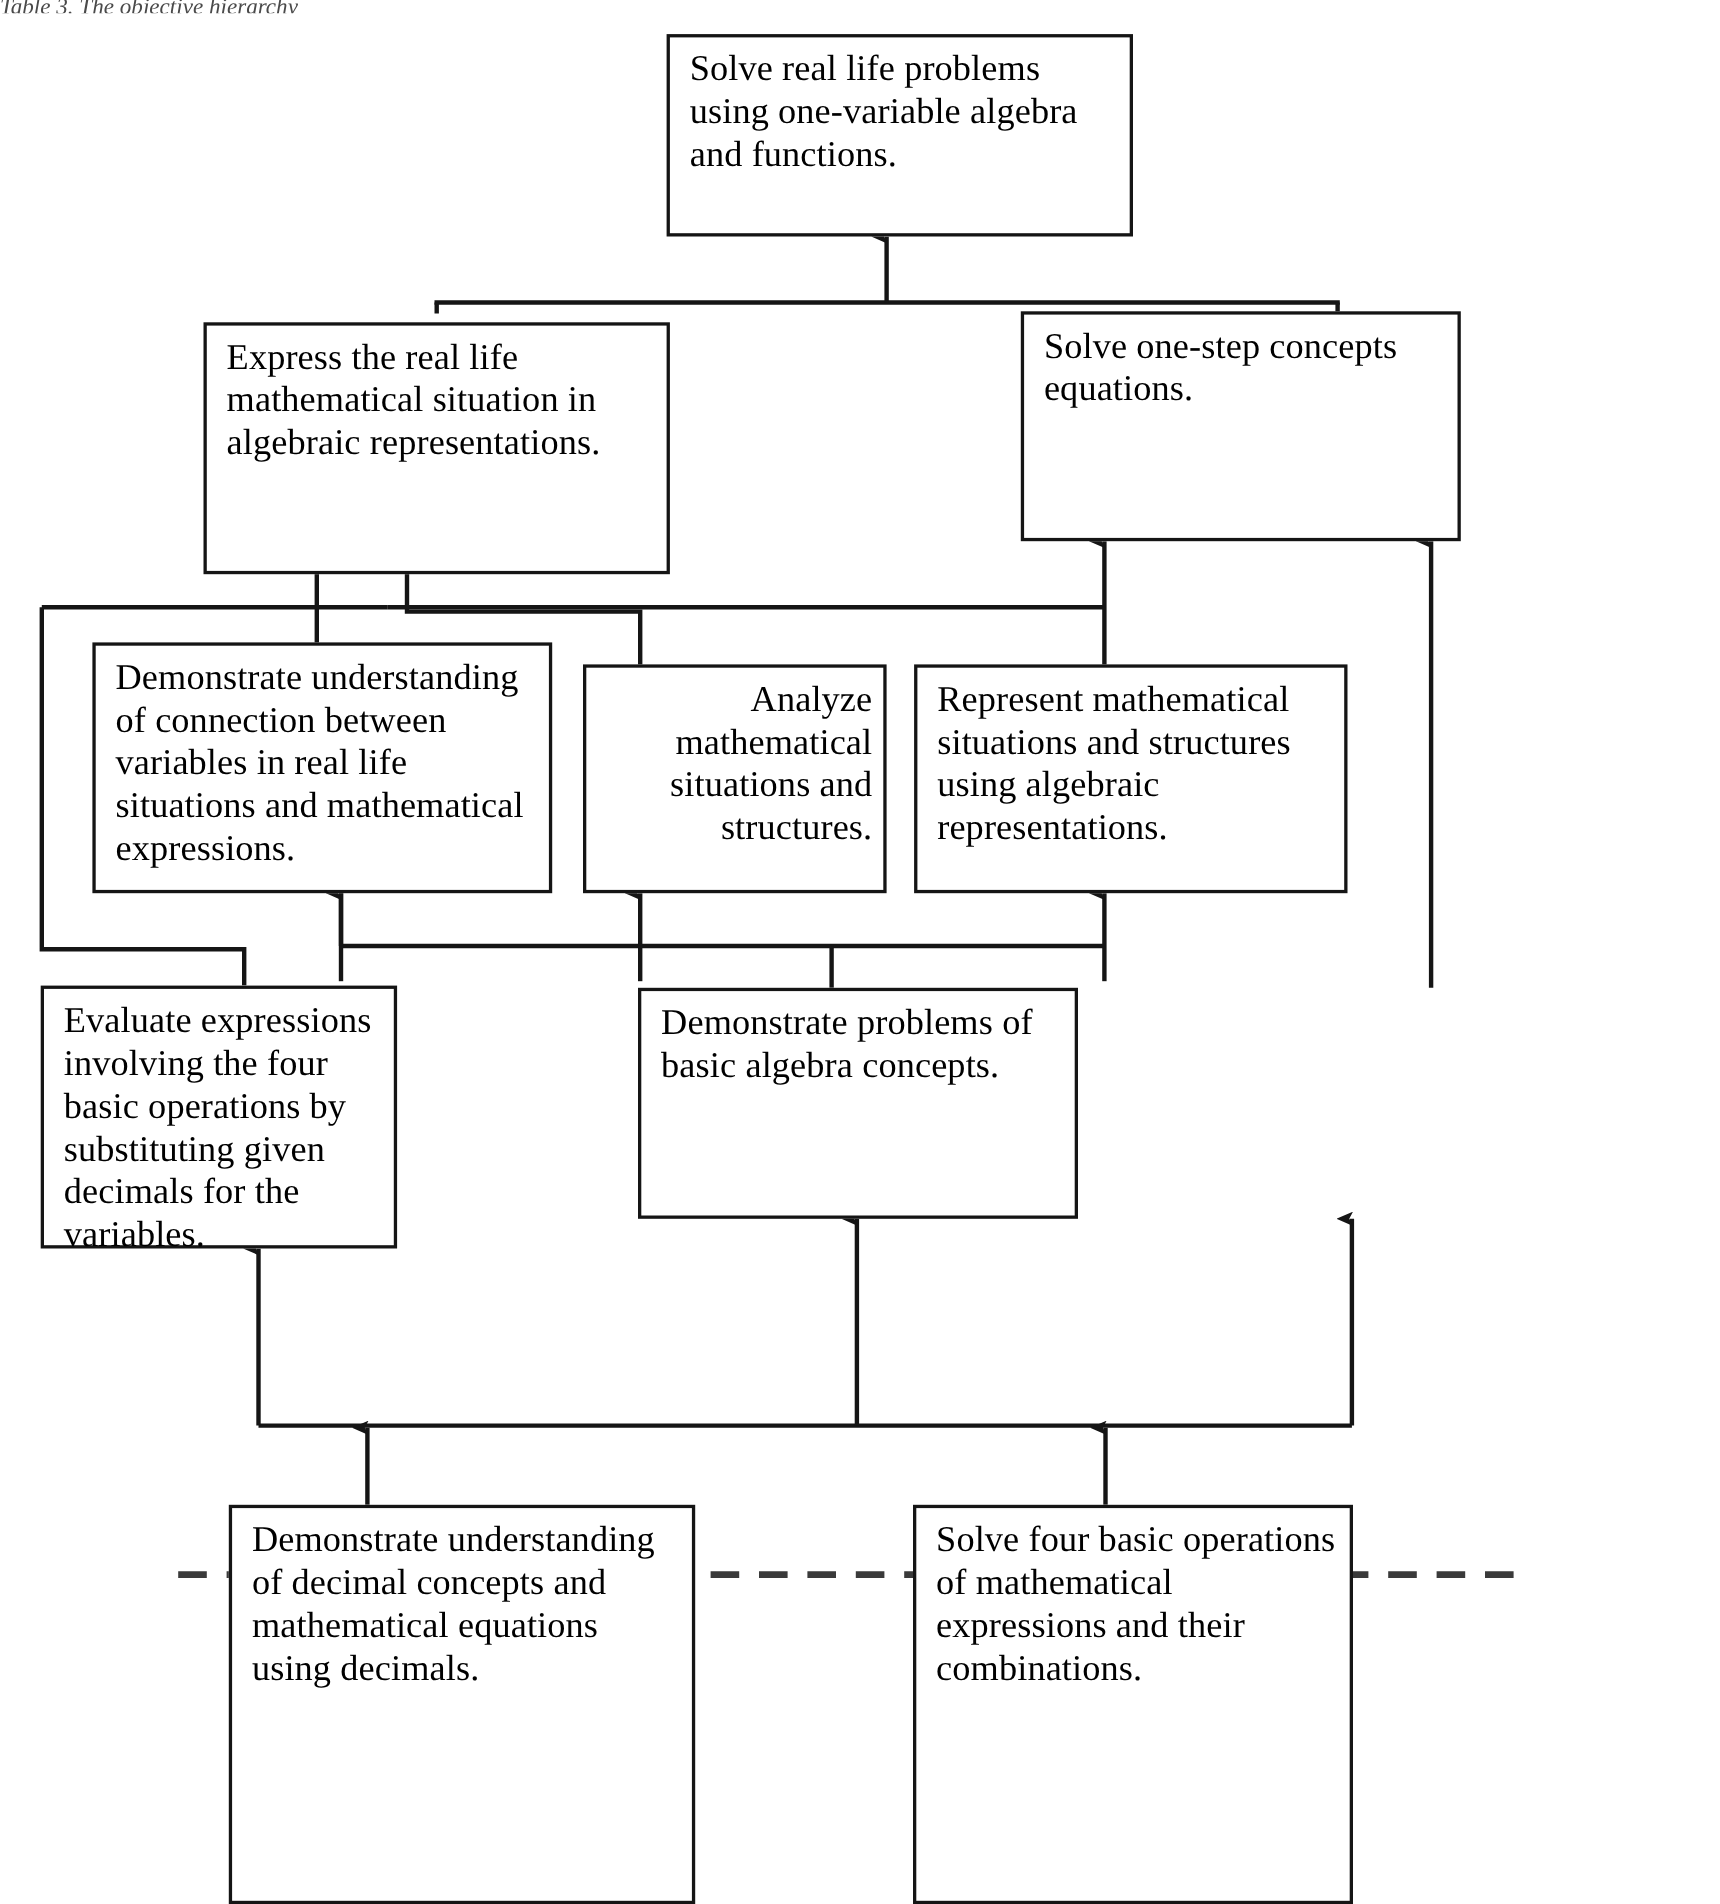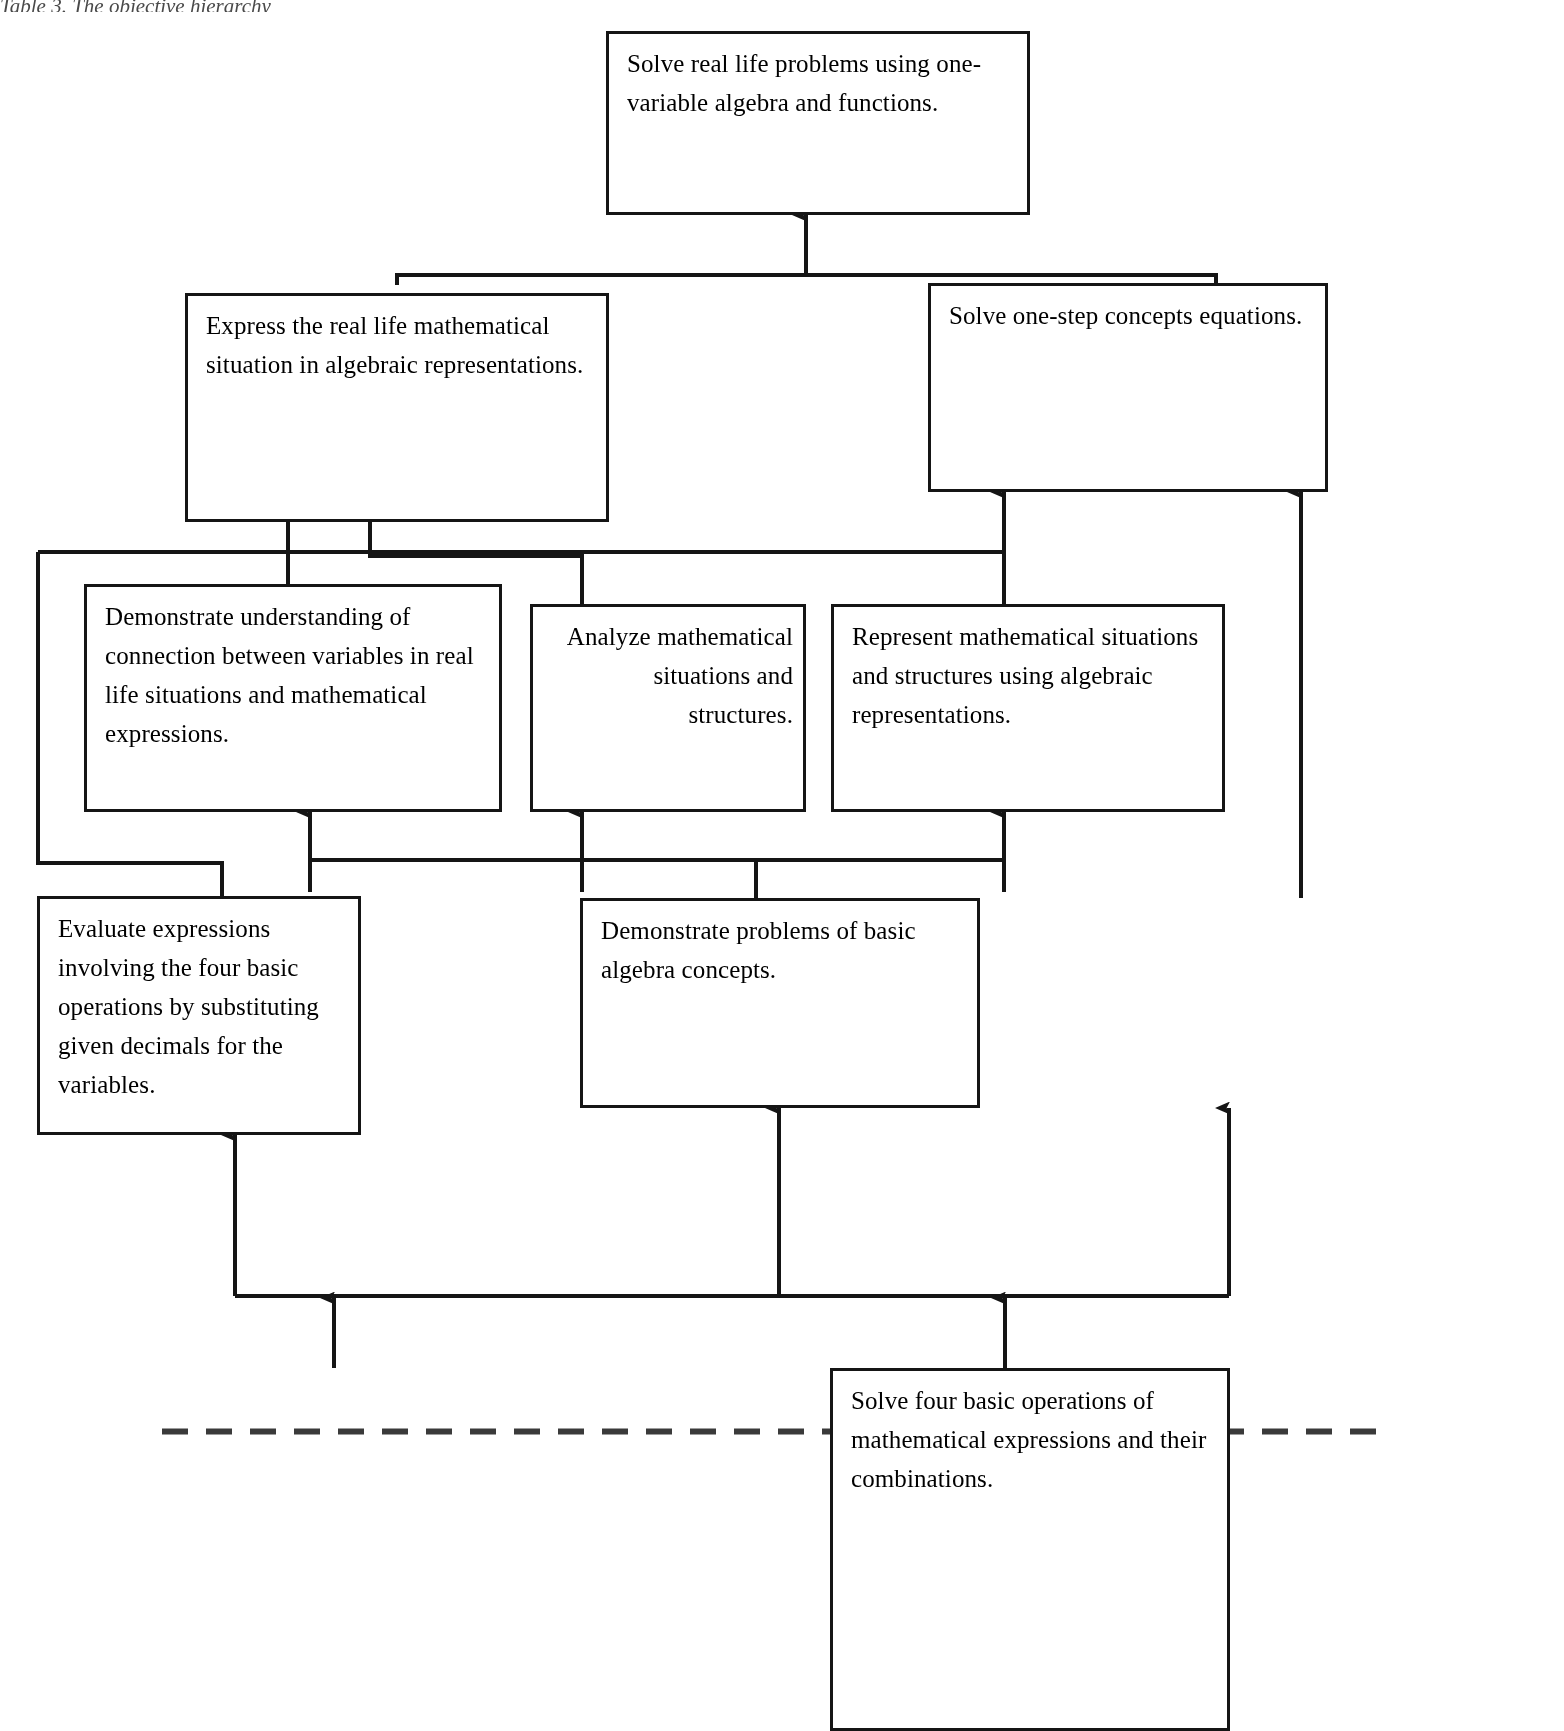--- a/index.html
+++ b/index.html
@@ -1,20 +1,20 @@
 <!DOCTYPE html>
 <html><head>
 <meta charset="utf-8">
 <style>
   html,body{margin:0;padding:0;background:#ffffff;}
   body{font-family:"Liberation Serif","DejaVu Serif",serif;color:#000;}
   #canvas{position:relative;width:1564px;height:1731px;background:#fff;overflow:hidden;}
   svg.wires{position:absolute;left:0;top:0;width:1564px;height:1731px;pointer-events:none;}
   .node{position:absolute;box-sizing:border-box;border:3px solid #151515;background:#fff;}
-  .node .txt{position:absolute;left:18px;right:10px;top:10px;font-size:25px;line-height:39px;letter-spacing:0.1px;}
+  .node .txt{position:absolute;left:18px;right:10px;top:10px;font-size:33px;line-height:39px;letter-spacing:0.1px;}
   .cut-title{position:absolute;left:0;top:-6px;width:620px;height:18px;overflow:hidden;
              font-style:italic;font-size:21px;color:#4a4a4a;white-space:nowrap;}
 </style>
 </head>
 <body>
 
 <div id="canvas">
 
   <div class="cut-title">Table 3. The objective hierarchy</div>
 
@@ -86,18 +86,21 @@
 
   <div class="node" style="left:37px; top:896px; width:324px; height:239px;">
     <div class="txt">Evaluate expressions involving the four basic operations by substituting given decimals for the variables.</div>
   </div>
 
   <div class="node" style="left:580px; top:898px; width:400px; height:210px;">
     <div class="txt">Demonstrate problems of basic algebra concepts.</div>
   </div>
 
 
+  <div class="node" style="left:208px; top:1368px; width:424px; height:363px;">
+    <div class="txt">Demonstrate understanding of decimal concepts and mathematical equations using decimals.</div>
+  </div>
 
   <div class="node" style="left:830px; top:1368px; width:400px; height:363px;">
     <div class="txt">Solve four basic operations of mathematical expressions and their combinations.</div>
   </div>
 
 </div>
 
 </body></html>

